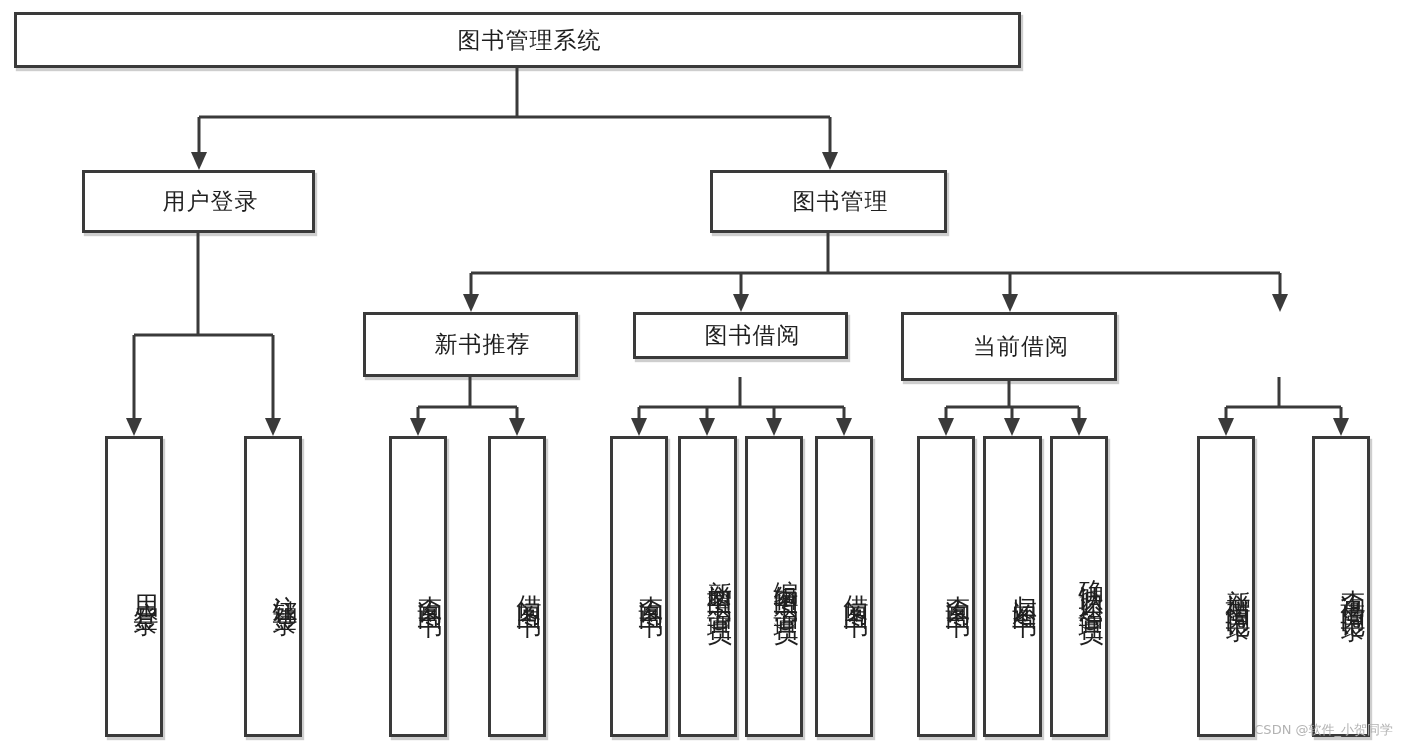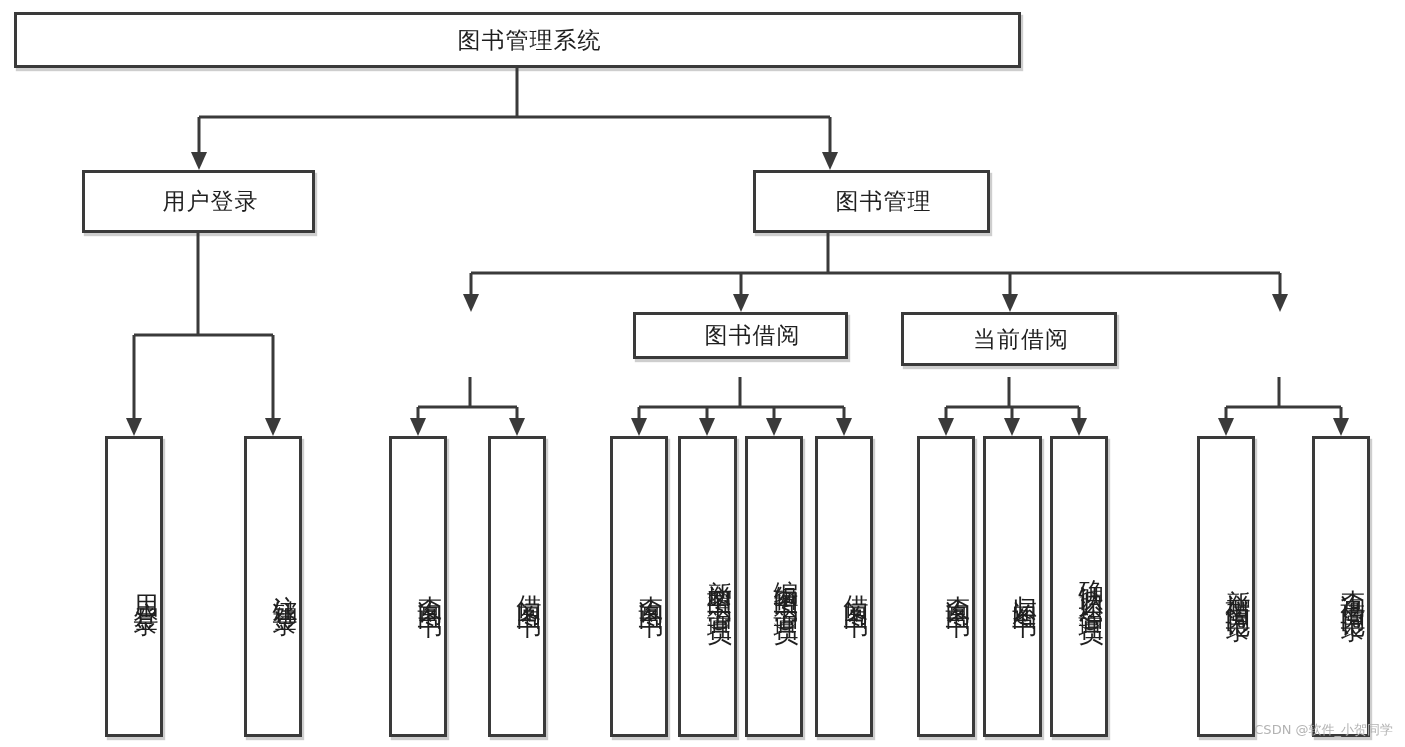--- a/index.html
+++ b/index.html
@@ -105,28 +105,31 @@
     <polygon class="carrow" points="1333,418 1349,418 1341,436"></polygon>
   </svg>
 
   <div class="node hbox" style="left:14px;top:12px;width:1007px;height:56px;">
     <span>图书管理系统</span>
   </div>
 
   <div class="node hbox" style="left:82px;top:170px;width:233px;height:63px;">
     <span>用户登录</span>
   </div>
-  <div class="node hbox" style="left:710px;top:170px;width:237px;height:63px;margin-left:43px;">
+  <div class="node hbox" style="left:710px;top:170px;width:237px;height:63px;">
     <span>图书管理</span>
   </div>
 
+  <div class="node hbox" style="left:363px;top:312px;width:215px;height:65px;">
+    <span>新书推荐</span>
+  </div>
   <div class="node hbox" style="left:633px;top:312px;width:215px;height:47px;">
     <span>图书借阅</span>
   </div>
-  <div class="node hbox" style="left:901px;top:312px;width:216px;height:54px;">
+  <div class="node hbox" style="left:901px;top:312px;width:216px;height:69px;">
     <span>当前借阅</span>
   </div>
 
   <div class="node vbox" style="left:105px;top:436px;width:58px;height:301px;">
     <span>用户登录</span>
   </div>
   <div class="node vbox" style="left:244px;top:436px;width:58px;height:301px;">
     <span>注销登录</span>
   </div>
 

